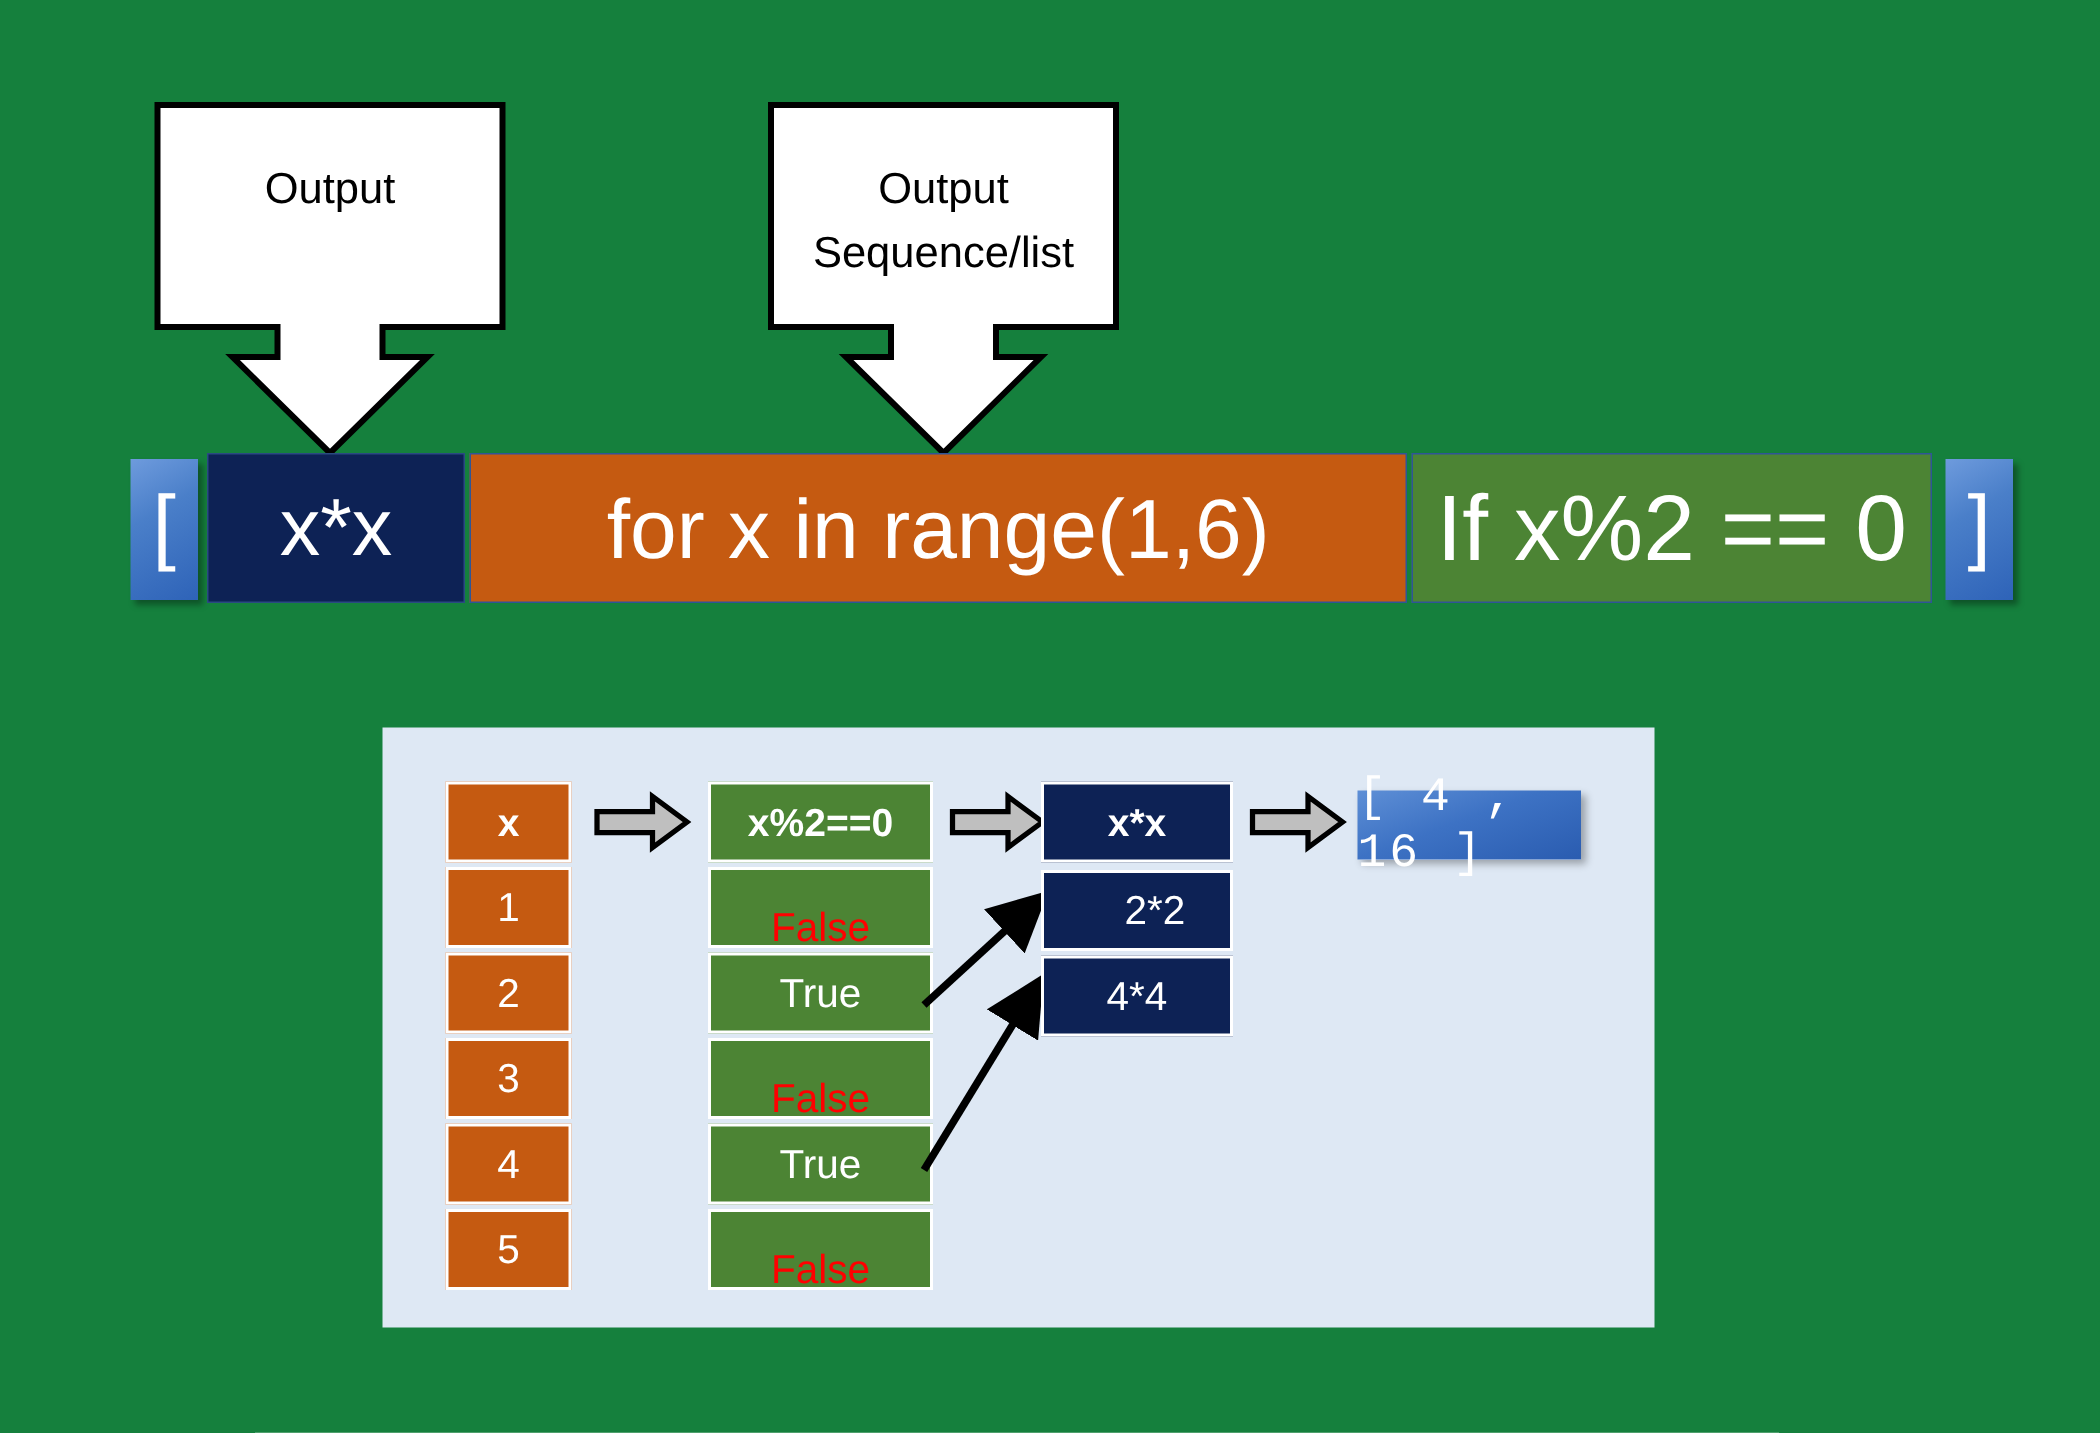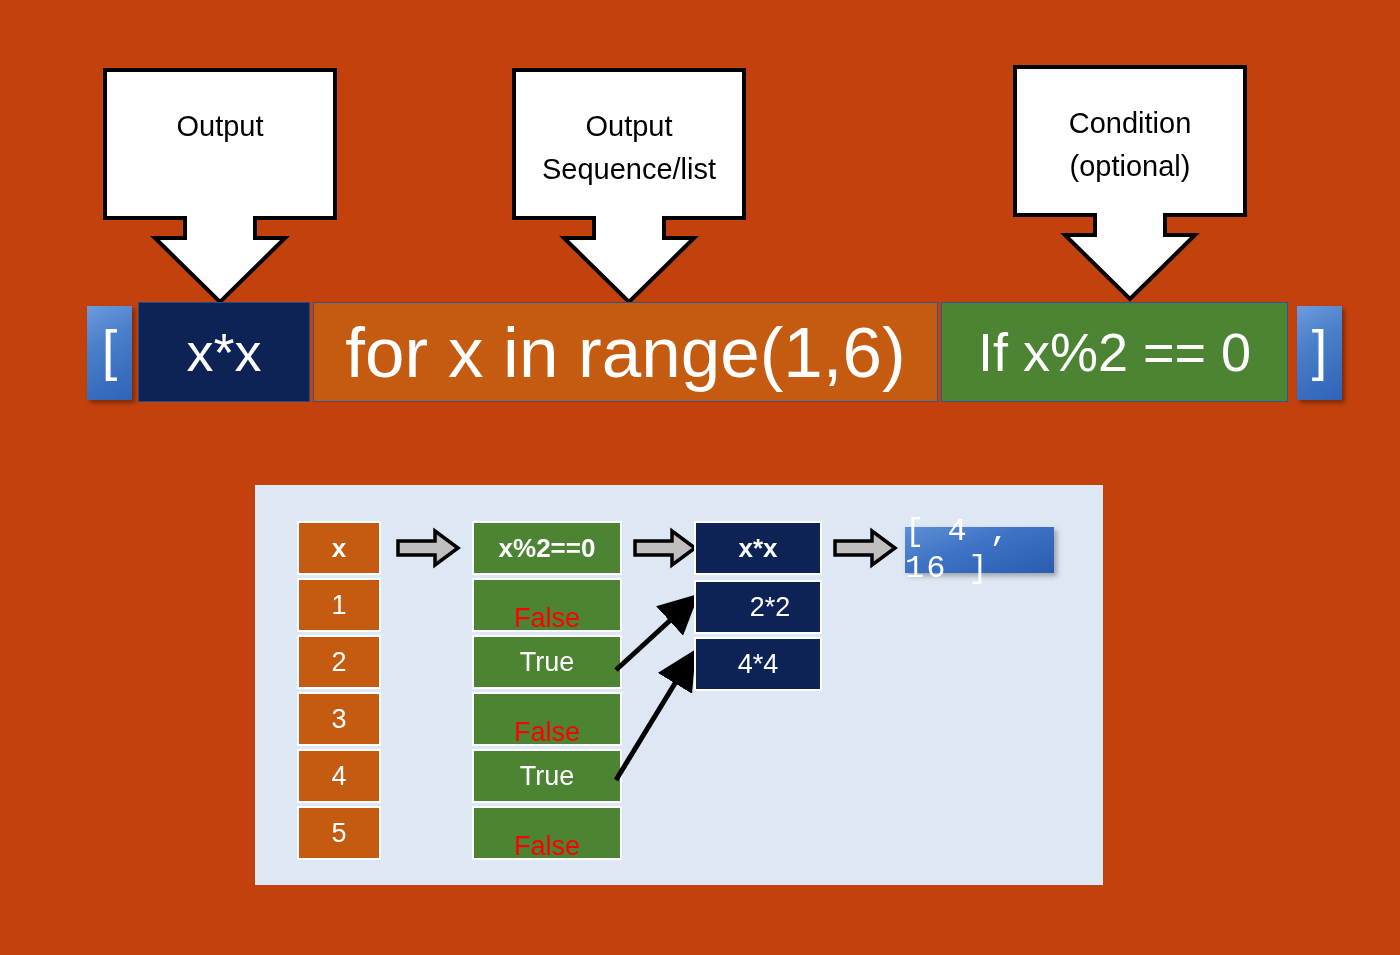--- a/index.html
+++ b/index.html
@@ -6,21 +6,21 @@
     margin: 0;
     padding: 0;
   }
   body {
     font-family: "Liberation Sans", sans-serif;
   }
   #stage {
     position: relative;
     width: 1400px;
     height: 955px;
-    background: #c2410c;
+    background: #15803d;
     overflow: hidden;
   }
 
   
   .callout {
     position: absolute;
     overflow: visible;
   }
   .callout svg {
     display: block;
@@ -56,27 +56,27 @@
     padding-bottom: 6px;
   }
   .navy {
     background: #0D2255;
     border: 1.5px solid #2a4a82;
     font-size: 54px;
   }
   .orange {
     background: #C55A11;
     border: 1.5px solid #2f5597;
-    font-size: 71px;
+    font-size: 56px;
     text-align: right;
   }
   .green {
     background: #4C8434;
     border: 1.5px solid #2f5597;
-    font-size: 54px;
+    font-size: 62px;
   }
 
   
   #panel {
     position: absolute;
     background: #DEE8F4;
   }
 
   .cell {
     position: absolute;
@@ -129,29 +129,20 @@
   <div class="callout" style="left:512px; top:68px; width:234px; height:236px;">
     <svg width="234" height="236" viewBox="0 0 234 236">
       <path d="M2,2 L232,2 L232,150 L152,150 L152,170 L182,170 L117,234 L52,170 L82,170 L82,150 L2,150 Z" fill="#FFFFFF" stroke="#000000" stroke-width="4" stroke-linejoin="miter"></path>
     </svg>
     <div class="callout-text" style="top:37px;">
       <div>Output</div>
       <div>Sequence/list</div>
     </div>
   </div>
 
-  <div class="callout" style="left:1013px; top:65px; width:234px; height:236px;">
-    <svg width="234" height="236" viewBox="0 0 234 236">
-      <path d="M2,2 L232,2 L232,150 L152,150 L152,170 L182,170 L117,234 L52,170 L82,170 L82,150 L2,150 Z" fill="#FFFFFF" stroke="#000000" stroke-width="4" stroke-linejoin="miter"></path>
-    </svg>
-    <div class="callout-text" style="top:37px;">
-      <div>Condition</div>
-      <div>(optional)</div>
-    </div>
-  </div>
 
   <div class="codebox bracket" style="left:87px; top:306px; width:45px; height:94px;">[</div>
 
   <div class="codebox navy" style="left:138px; top:302px; width:172px; height:100px;">x*x</div>
 
   <div class="codebox orange" style="left:313px; top:302px; width:625px; height:100px;">for x in range(1,6)</div>
 
   <div class="codebox green" style="left:941px; top:302px; width:347px; height:100px;">If x%2 == 0</div>
 
   <div class="codebox bracket" style="left:1297px; top:306px; width:45px; height:94px;">]</div>

